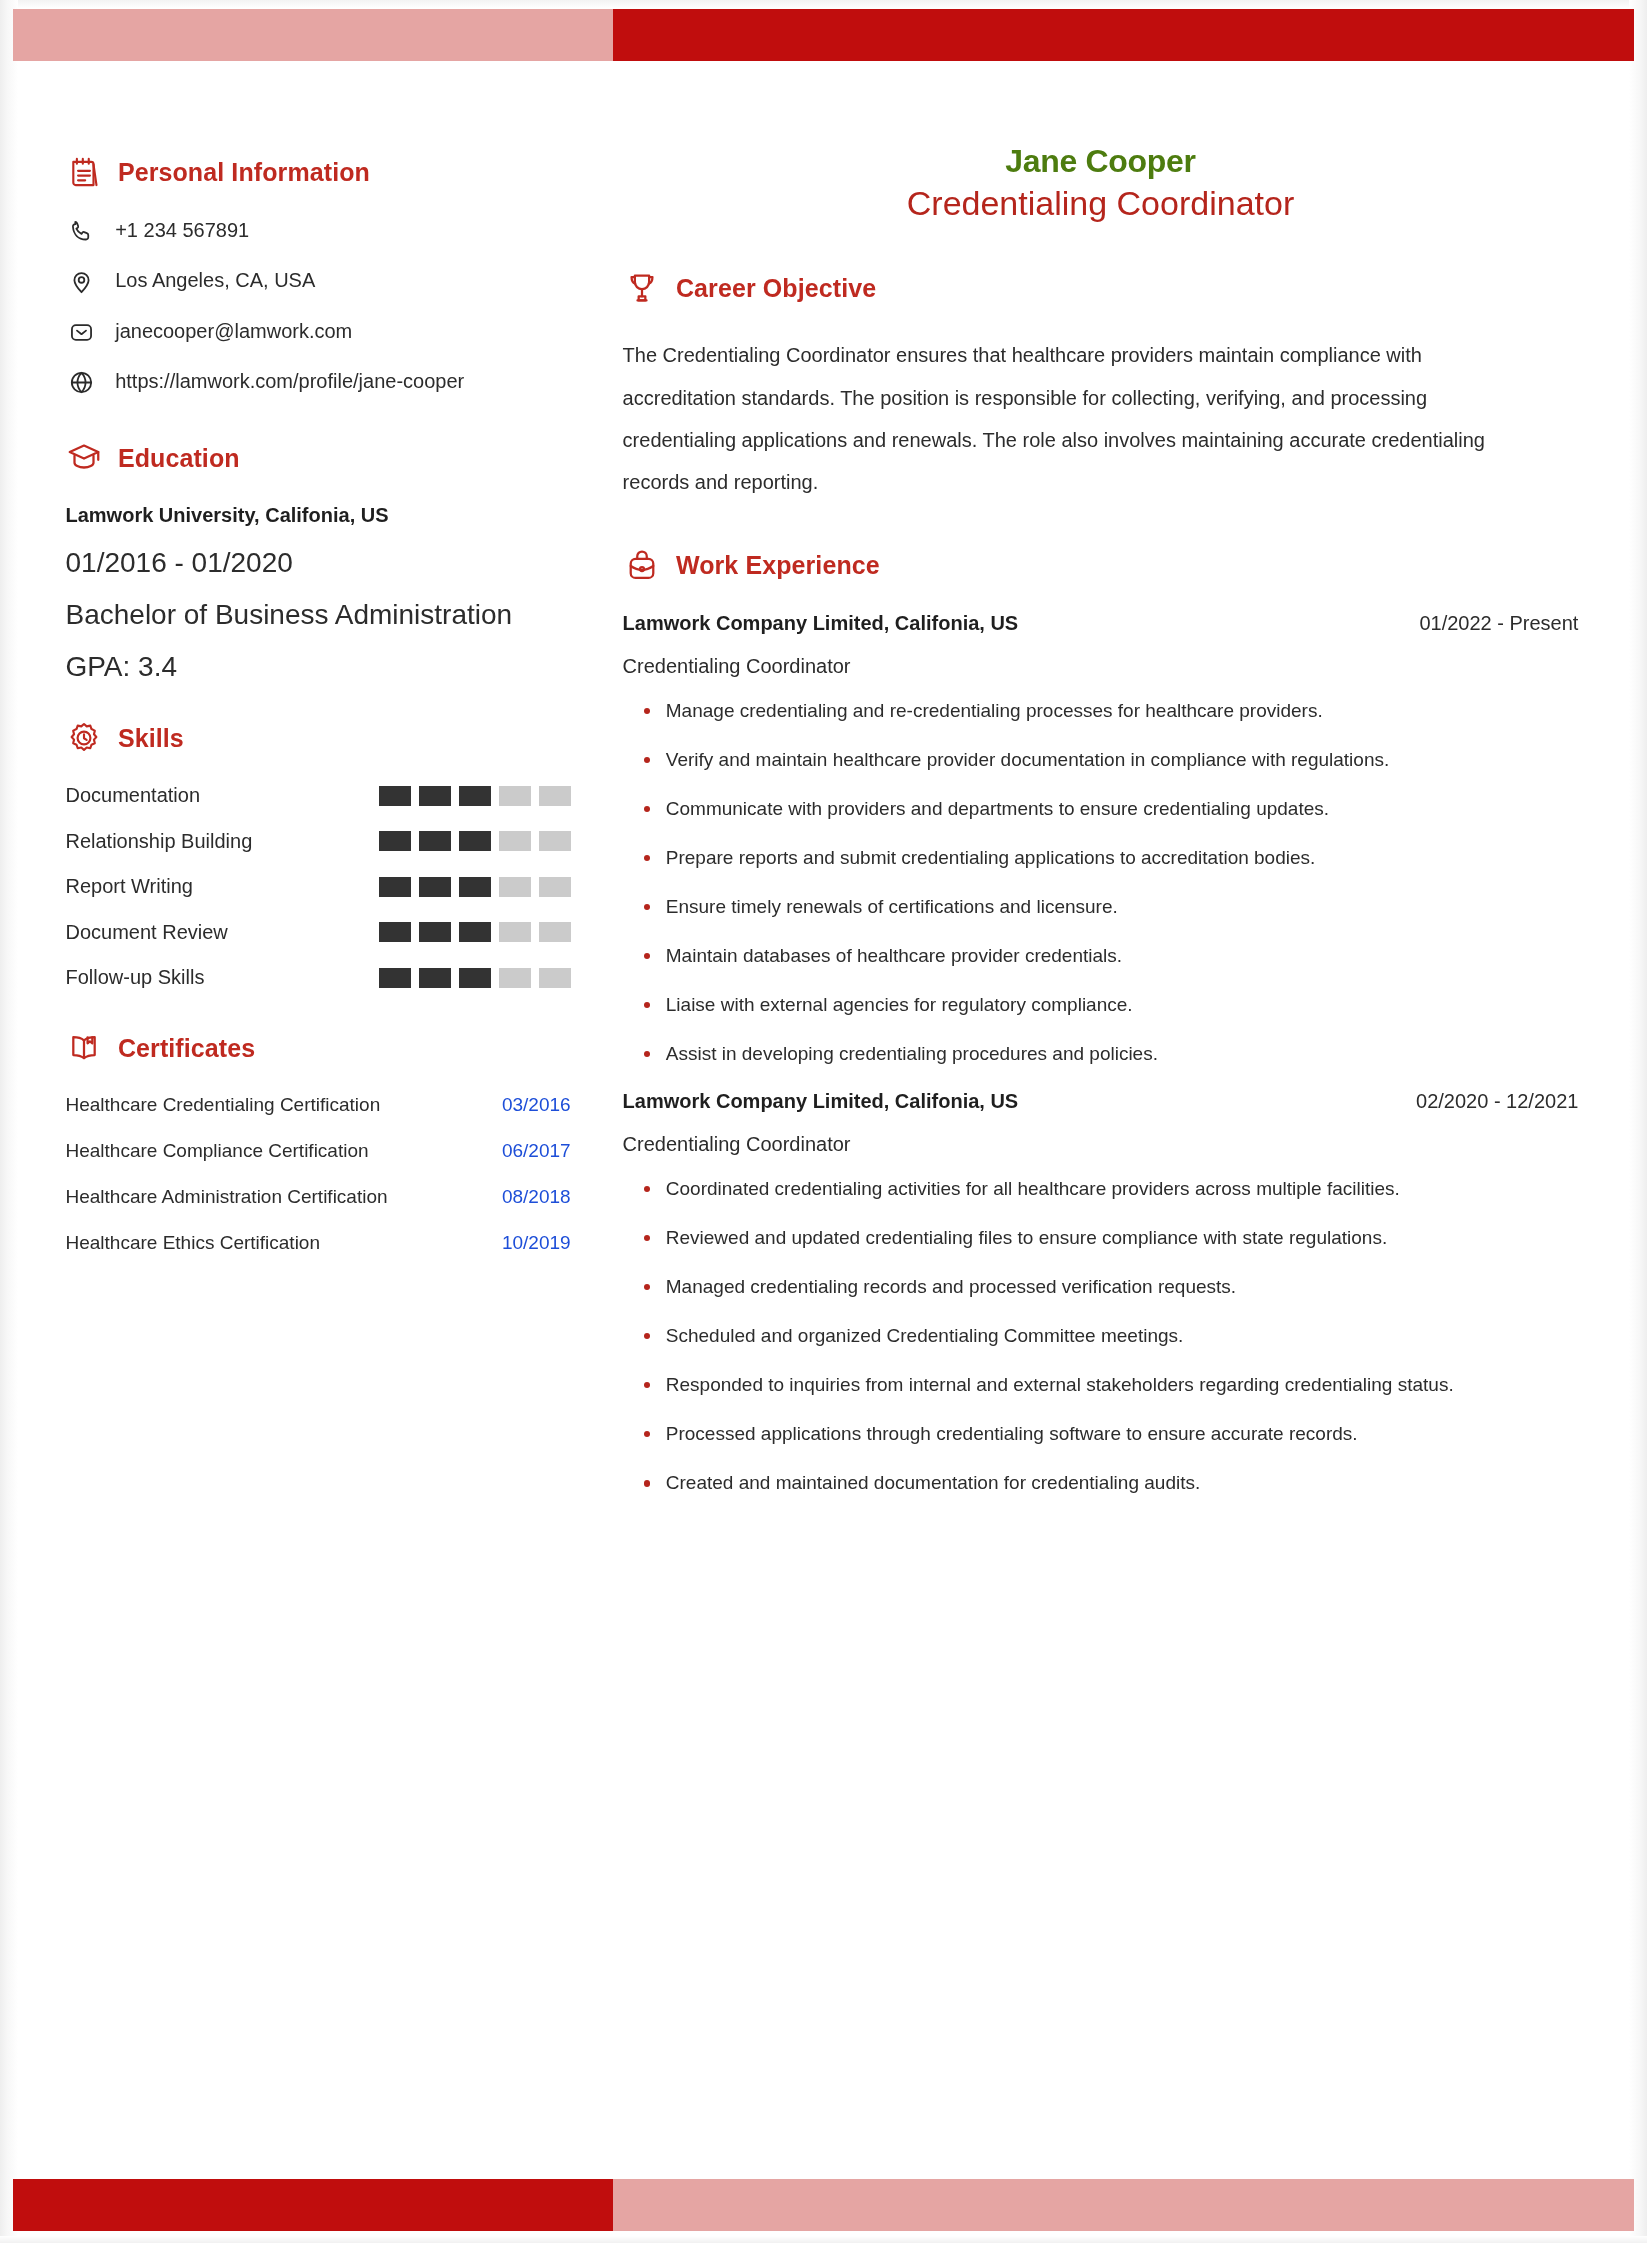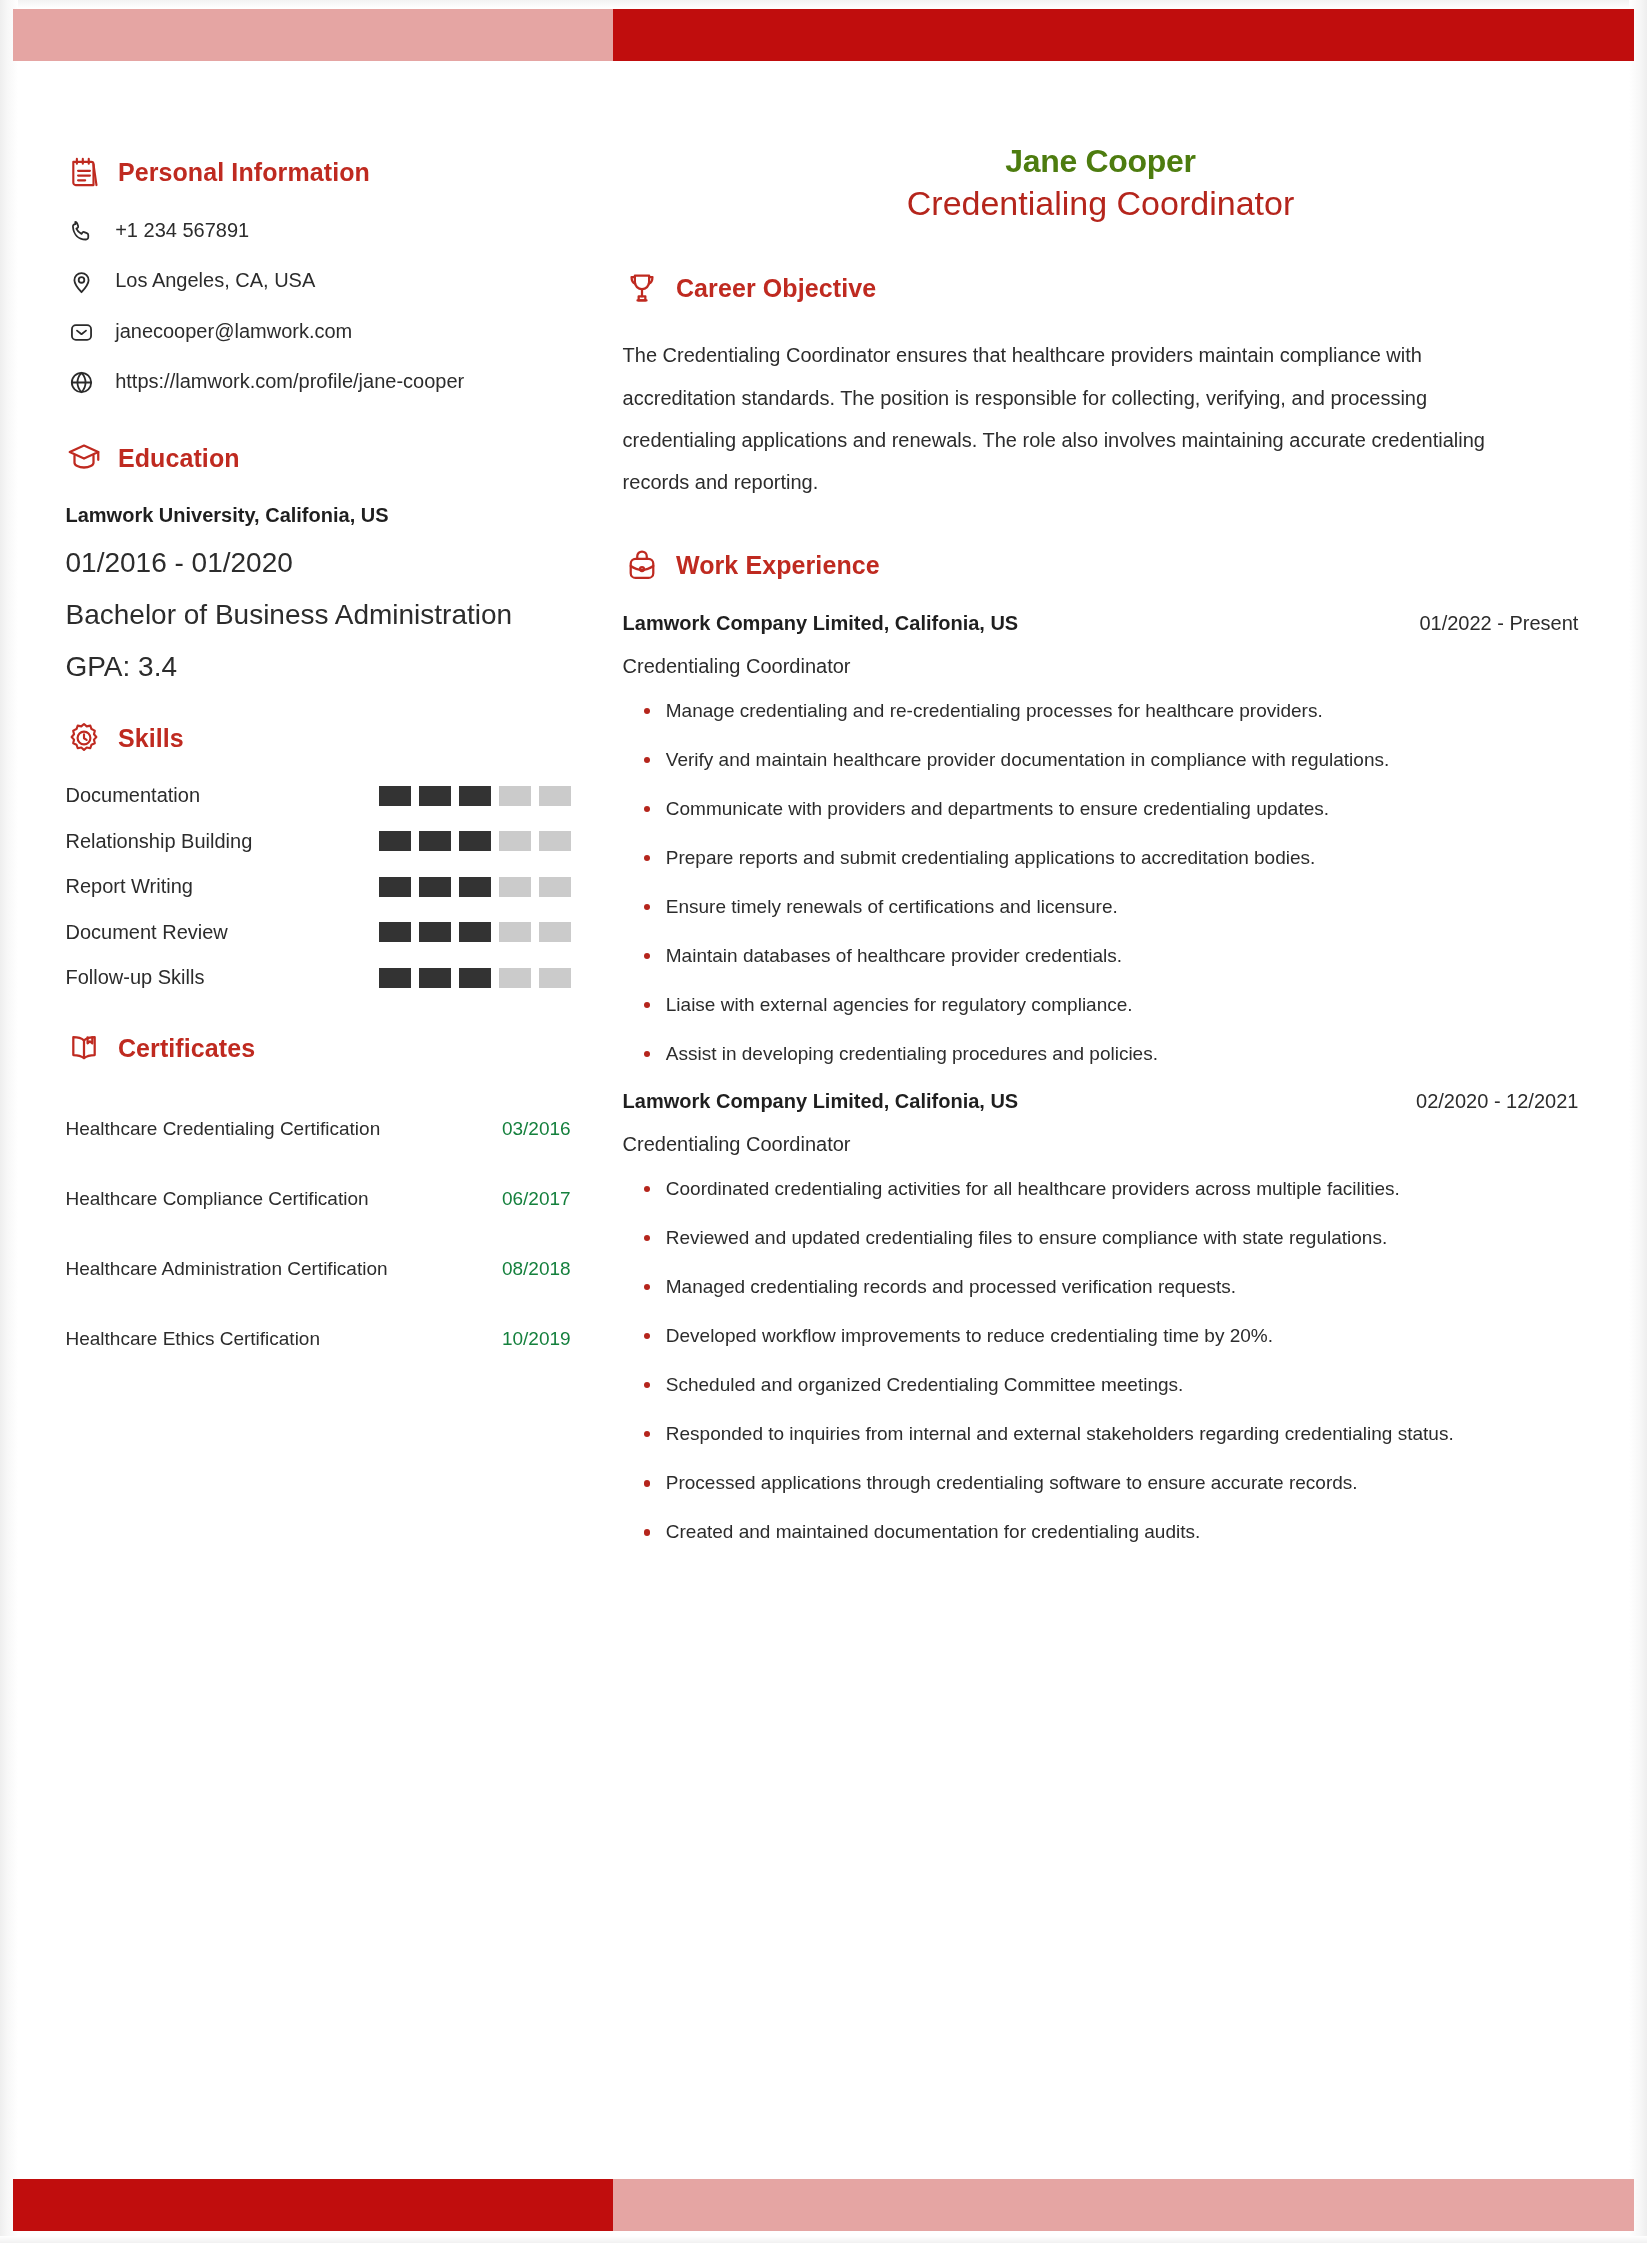--- a/index.html
+++ b/index.html
@@ -119,21 +119,21 @@
   
   .cert-list { margin: 0 0 9px 0.9px; }
   .cert-row {
     display: flex;
     justify-content: space-between;
     align-items: baseline;
     margin-bottom: 24px;
     gap: 16px;
   }
   .cert-name { font-size: 19px; color: #2c2c2c; }
-  .cert-date { font-size: 19px; color: #15803d; white-space: nowrap; margin-top: 24px; }
+  .cert-date { font-size: 19px; color: #1d4ed8; white-space: nowrap; }
 
   
   .objective-text {
     font-size: 20px;
     color: #2c2c2c;
     line-height: 2.12;
     margin-bottom: 43px;
     max-width: 900px;
   }
 
@@ -420,21 +420,20 @@
             <div class="job">
               <div class="job-head">
                 <span class="job-company">Lamwork Company Limited, Califonia, US</span>
                 <span class="job-dates">02/2020 - 12/2021</span>
               </div>
               <div class="job-role">Credentialing Coordinator</div>
               <ul class="job-bullets">
                 <li>Coordinated credentialing activities for all healthcare providers across multiple facilities.</li>
                 <li>Reviewed and updated credentialing files to ensure compliance with state regulations.</li>
                 <li>Managed credentialing records and processed verification requests.</li>
-                <li>Developed workflow improvements to reduce credentialing time by 20%.</li>
                 <li>Scheduled and organized Credentialing Committee meetings.</li>
                 <li>Responded to inquiries from internal and external stakeholders regarding credentialing status.</li>
                 <li>Processed applications through credentialing software to ensure accurate records.</li>
                 <li>Created and maintained documentation for credentialing audits.</li>
               </ul>
             </div>
           </div>
       </div>
 
     </div>

